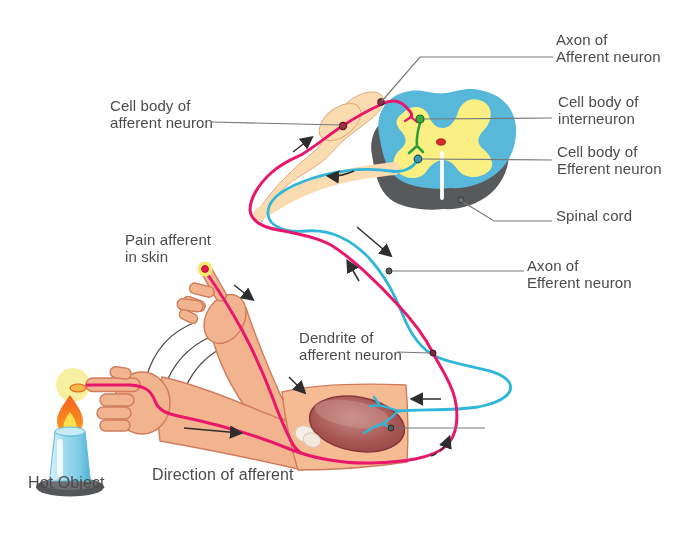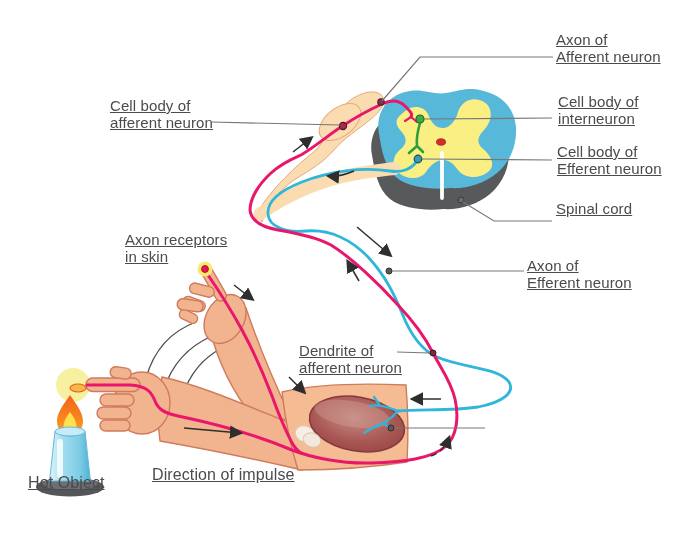--- a/index.html
+++ b/index.html
@@ -1,20 +1,20 @@
 <!DOCTYPE html>
 <html><head>
 <meta charset="utf-8">
 <style>
   html,body{margin:0;padding:0;background:#fff;}
   .stage{position:relative;width:700px;height:554px;background:#ffffff;overflow:hidden;
          font-family:"Liberation Sans", sans-serif;}
   .stage svg{position:absolute;left:0;top:0;}
   .label{position:absolute;font-size:15px;line-height:1.14;color:#4b4b4d;
-         white-space:pre-line;letter-spacing:.1px;text-decoration:underline;}
+         white-space:pre-line;letter-spacing:.1px;}
   .label.big{font-size:16px;}
 </style>
 </head>
 <body>
 
 <div class="stage">
 
 <svg width="700" height="554" viewBox="0 0 700 554">
   <defs>
     <marker id="ah" viewBox="0 0 10 10" refX="7.5" refY="5" markerWidth="9" markerHeight="9" orient="auto">
@@ -153,23 +153,23 @@
 </svg>
 
   <div class="label" style="left:556px;top:31px;">Axon of
 Afferent neuron</div>
   <div class="label" style="left:110px;top:97px;">Cell body of
 afferent neuron</div>
   <div class="label" style="left:558px;top:93px;">Cell body of
 interneuron</div>
   <div class="label" style="left:557px;top:143px;">Cell body of
 Efferent neuron</div>
-  <div class="label" style="left:556px;top:200px;">Spinal cord</div>
+  <div class="label" style="left:556px;top:207px;">Spinal cord</div>
   <div class="label" style="left:527px;top:257px;">Axon of
 Efferent neuron</div>
-  <div class="label" style="left:125px;top:231px;">Axon receptors
+  <div class="label" style="left:125px;top:231px;">Pain afferent
 in skin</div>
-  <div class="label" style="left:299px;top:342px;">Dendrite of
+  <div class="label" style="left:299px;top:329px;">Dendrite of
 afferent neuron</div>
-  <div class="label big" style="left:152px;top:466px;">Direction of impulse</div>
+  <div class="label big" style="left:152px;top:466px;">Direction of afferent</div>
   <div class="label big" style="left:28px;top:474px;">Hot Object</div>
 
 </div>
 
 </body></html>

